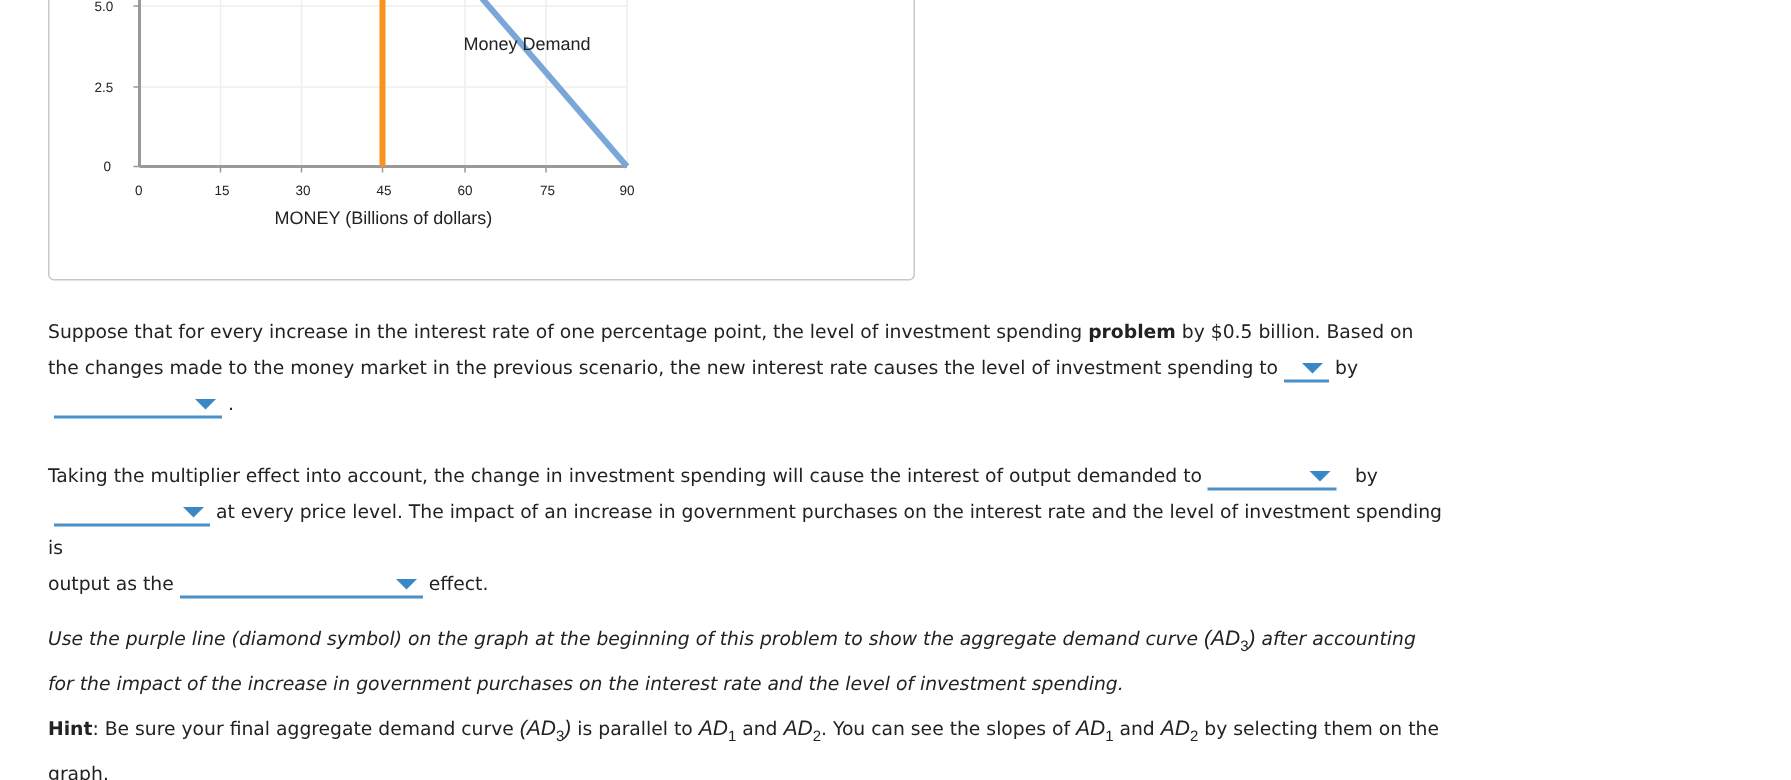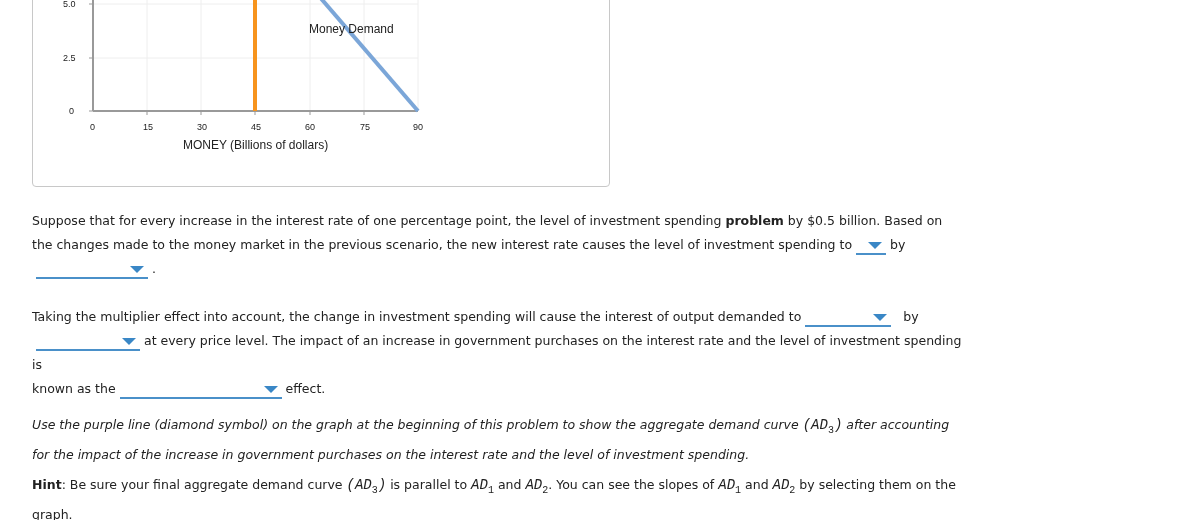--- a/index.html
+++ b/index.html
@@ -10,21 +10,21 @@
   svg.chart { position:absolute; left:0; top:0; }
   .tick { font-family:"Liberation Sans",sans-serif; font-size:9px; fill:#222; }
   .xlabel { font-family:"Liberation Sans",sans-serif; font-size:12px; fill:#222; }
   .series-label { font-family:"Liberation Sans",sans-serif; font-size:12px; fill:#222; }
   .para { position:absolute; left:32px; width:930px; font-size:12.5px; line-height:24px; }
   .dd { display:inline-block; position:relative; height:16px; vertical-align:-6px;
         border-bottom:2px solid #4a90c9; cursor:pointer; }
   .dd .arrow { position:absolute; right:4px; top:5px; width:0; height:0;
                border-left:7px solid transparent; border-right:7px solid transparent;
                border-top:7px solid #3a87c6; }
-  .math { font-family:Liberation Mono, monospace; font-style:italic; font-size:14px; }
+  .math { font-family:Liberation Sans, sans-serif; font-style:italic; font-size:14px; }
   .math sub { font-style:normal; font-size:10px; }
   b { font-weight:bold; }
   .it { font-style:italic; }
 </style>
 </head>
 <body>
 
 <div class="graph-box">
   <svg class="chart" width="576" height="195">
 
@@ -75,21 +75,21 @@
 </div>
 
 <div class="para" style="top:209px;">
   <span>Suppose that for every increase in the interest rate of one percentage point, the level of investment spending </span><b>problem</b><span> by $0.5 billion. Based on the changes made to the money market in the previous scenario, the new interest rate causes the level of investment spending to </span><span class="dd" style="width:30px;"><span class="arrow"></span></span><span> by</span><br>
   <span class="dd" style="width:112px; margin-left:4px;"><span class="arrow"></span></span><span> .</span>
 </div>
 
 <div class="para" style="top:305px;">
   <span>Taking the multiplier effect into account, the change in investment spending will cause the interest of output demanded to </span><span class="dd" style="width:86px;"><span class="arrow"></span></span><span style="margin-left:8px;"> by</span><br>
   <span class="dd" style="width:104px; margin-left:4px;"><span class="arrow"></span></span><span> at every price level. The impact of an increase in government purchases on the interest rate and the level of investment spending is</span><br>
-  <span>known as the </span><span class="dd" style="width:162px;"><span class="arrow"></span></span><span> effect.</span>
+  <span>output as the </span><span class="dd" style="width:162px;"><span class="arrow"></span></span><span> effect.</span>
 </div>
 
 <div class="para it" style="top:413px;">
   <span>Use the purple line (diamond symbol) on the graph at the beginning of this problem to show the aggregate demand curve </span><span class="math"><span>(</span><span>AD</span><sub>3</sub><span>)</span></span><span> after accounting for the impact of the increase in government purchases on the interest rate and the level of investment spending.</span>
 </div>
 
 <div class="para" style="top:473px;">
   <b>Hint</b><span>: Be sure your final aggregate demand curve </span><span class="math"><span>(</span><span>AD</span><sub>3</sub><span>)</span></span><span> is parallel to </span><span class="math"><span>AD</span><sub>1</sub></span><span> and </span><span class="math"><span>AD</span><sub>2</sub></span><span>. You can see the slopes of </span><span class="math"><span>AD</span><sub>1</sub></span><span> and </span><span class="math"><span>AD</span><sub>2</sub></span><span> by selecting them on the graph.</span>
 </div>
 

